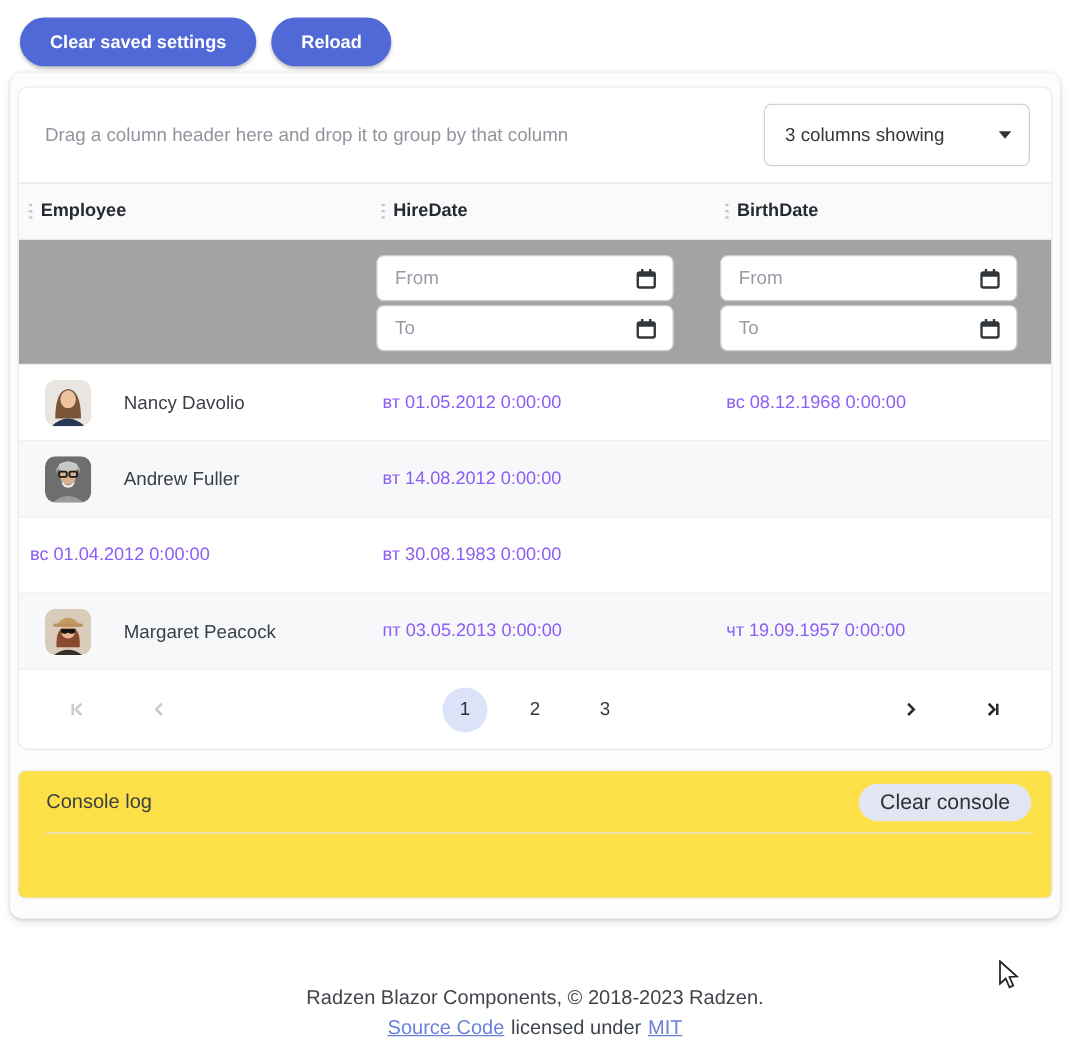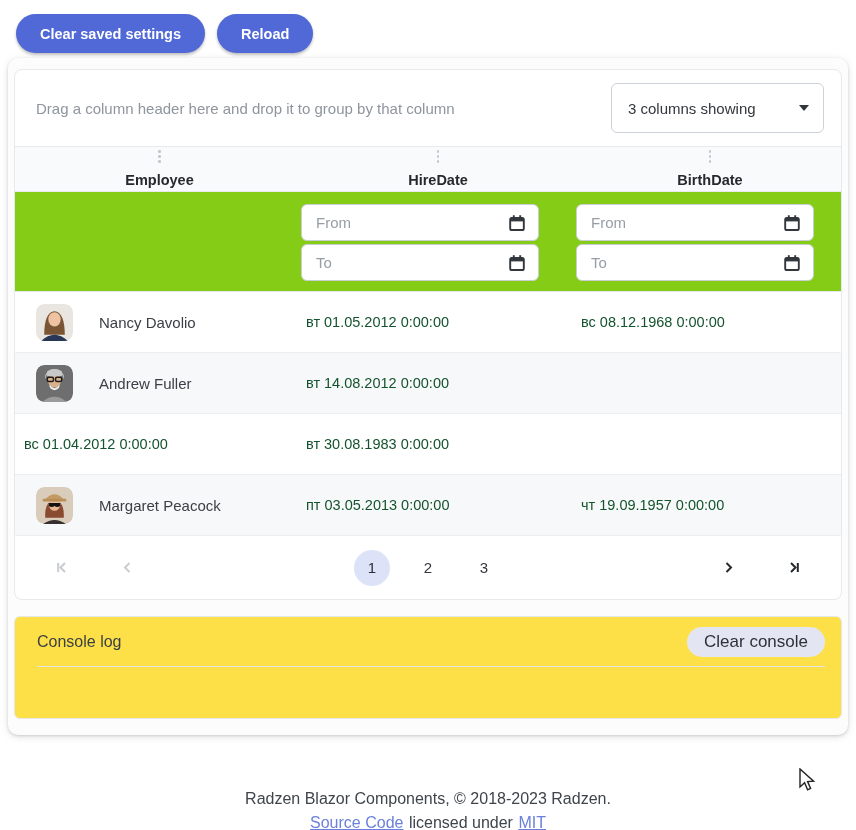--- a/index.html
+++ b/index.html
@@ -25,39 +25,39 @@
   .col-dropdown { width:213px; height:50px; border:1px solid #cdd2d8; border-radius:6px;
     background:#fff; display:flex; align-items:center; justify-content:space-between;
     padding:0 14px 0 16px; font-size:15px; color:#33383e; cursor:pointer; }
   .caret { width:0; height:0; border-left:5px solid transparent; border-right:5px solid transparent;
     border-top:6px solid #2f353b; }
 
   .gridrow { display:grid; grid-template-columns:282px 275px 1fr; }
 
   .ghead { background:#f9fafb; border-top:1px solid #e7e9ec; border-bottom:1px solid #e7e9ec; height:46px; }
   .ghead .hcell { display:flex; align-items:center; padding-left:7px; gap:6px;
-    font-size:14.5px; font-weight:bold; color:#26292d; cursor:pointer;flex-direction:column; }
+    font-size:14.5px; font-weight:bold; color:#26292d; cursor:pointer; }
   .dragdots { display:flex; flex-direction:column; gap:2.5px; cursor:grab; padding:3px 1px; }
   .dragdots i { width:2.5px; height:2.5px; border-radius:50%; background:#c3c8ce; display:block; }
 
-  .gfilter { background:#84cc16; border-bottom:1px solid #e7e9ec; padding:12px 0 10px 0; }
+  .gfilter { background:#a3a3a3; border-bottom:1px solid #e7e9ec; padding:12px 0 10px 0; }
   .fcell { padding-left:4px; display:flex; flex-direction:column; gap:3px; }
   .finput { width:238px; height:37px; border:1px solid #c9cdd4; border-radius:6px; background:#fff;
     display:flex; align-items:center; padding:0 12px 0 0; }
   .finput input { flex:1; border:none; outline:none; background:transparent; font-family:inherit;
     font-size:15px; color:#33383e; padding:0 8px 0 14px; min-width:0; }
   .finput input::placeholder { color:#979da5; opacity:1; }
   .calbtn { background:none; border:none; padding:0; cursor:pointer; display:flex; }
 
   .drow { height:61px; border-bottom:1px solid #edeef0; align-items:center; cursor:pointer; }
   .drow.alt { background:#f7f8f9; }
   .ecell { display:flex; align-items:center; gap:26px; padding-left:21px;text-align:center; }
   .avatar { width:37px; height:37px; border-radius:8px; flex:0 0 auto; }
   .name { font-size:15px; color:#3b4046; }
-  .dcell { font-size:14.5px; color:#14532d; padding-left:9px; display:flex; align-items:center; }
+  .dcell { font-size:14.5px; color:#8b5cf6; padding-left:9px; display:flex; align-items:center; }
 
   .pager { height:63px; position:relative; display:flex; align-items:center;
     justify-content:space-between; padding:0 36px; }
   .navgroup { display:flex; gap:42px; }
   .navbtn { background:none; border:none; padding:4px; cursor:pointer; display:flex; }
   .pages { position:absolute; left:50%; top:50%; transform:translate(-50%,-50%);
     display:flex; gap:20px; align-items:center; }
   .page { width:36px; height:36px; border-radius:50%; border:none; background:transparent;
     font-size:15px; font-family:inherit; color:#33383e; cursor:pointer; }
   .page.current { background:#dce2f8; color:#2b3036; }

